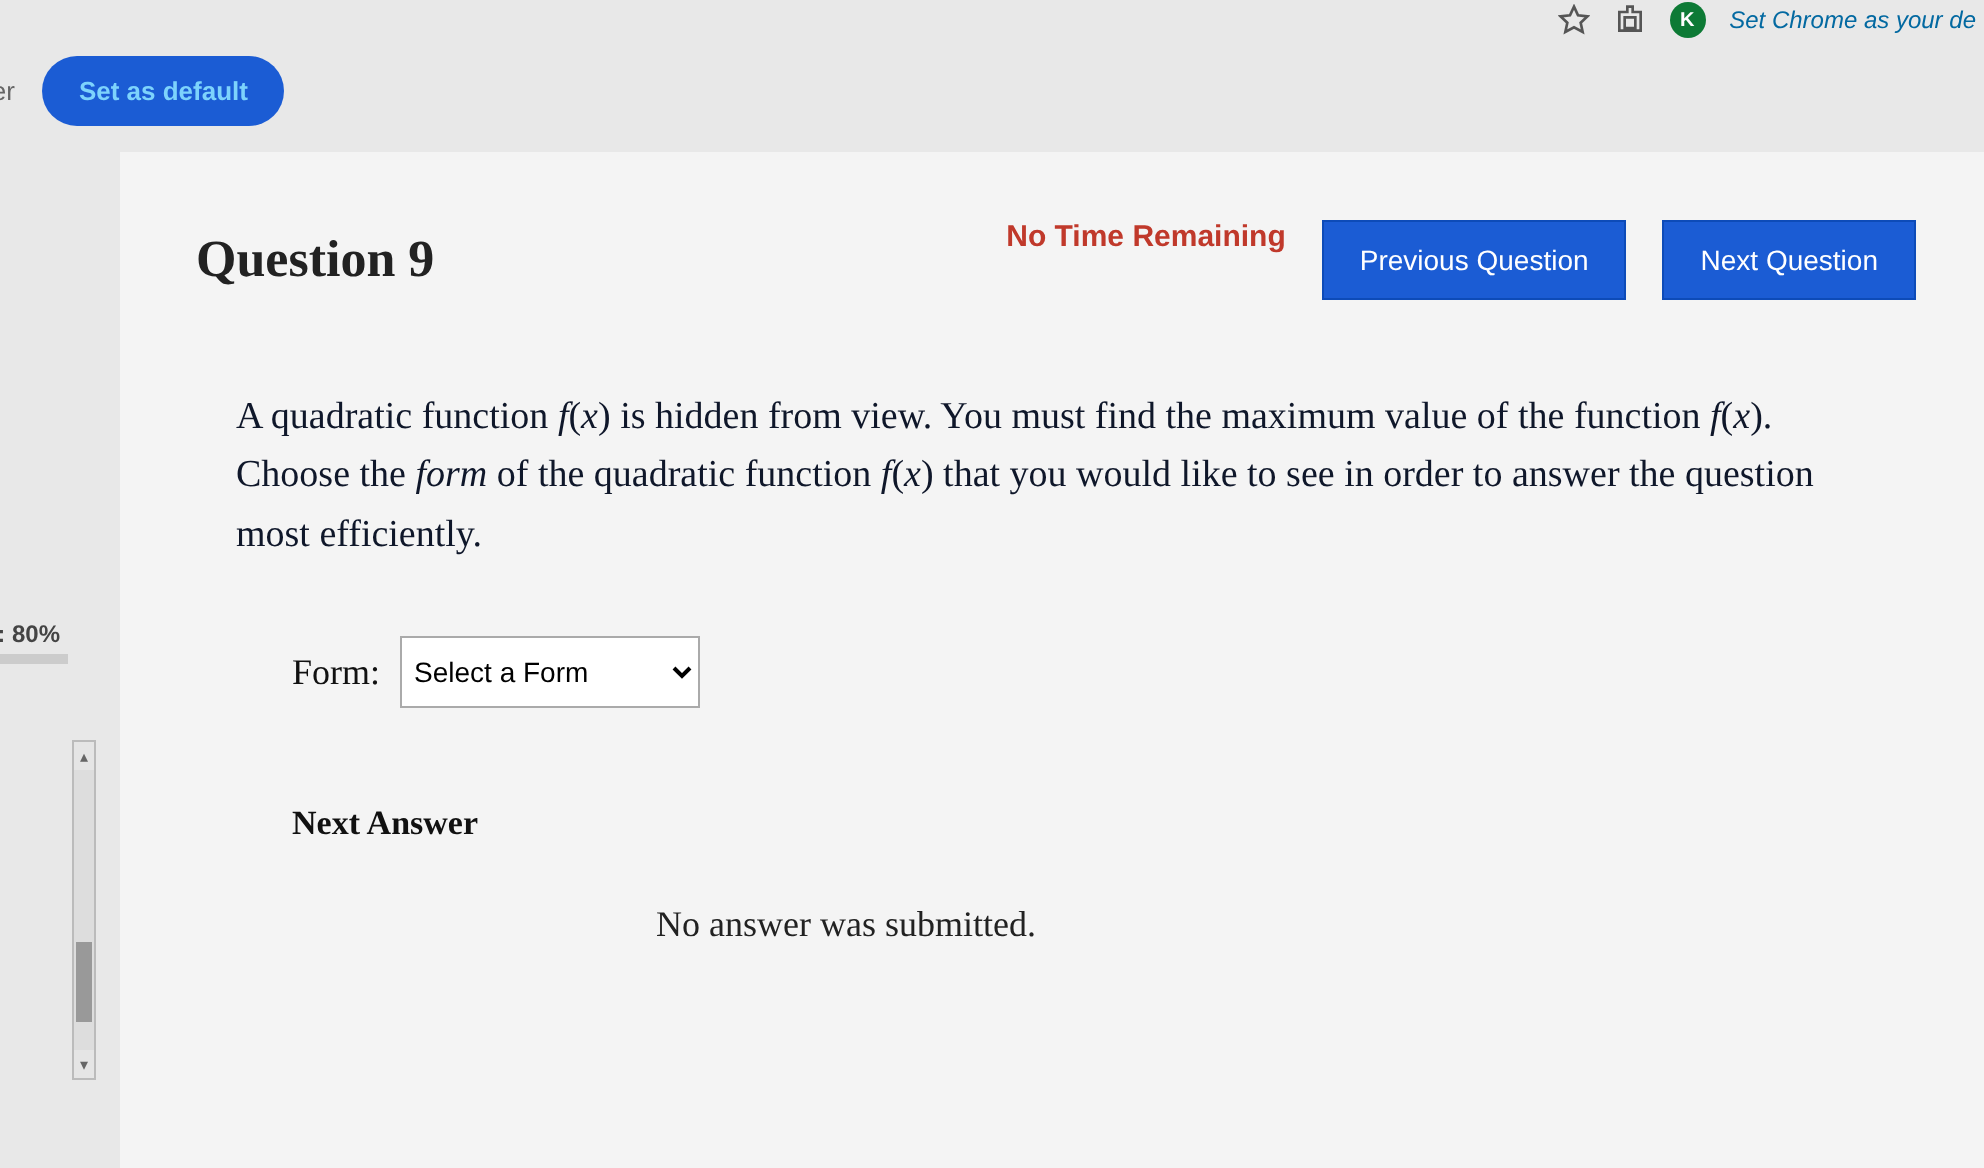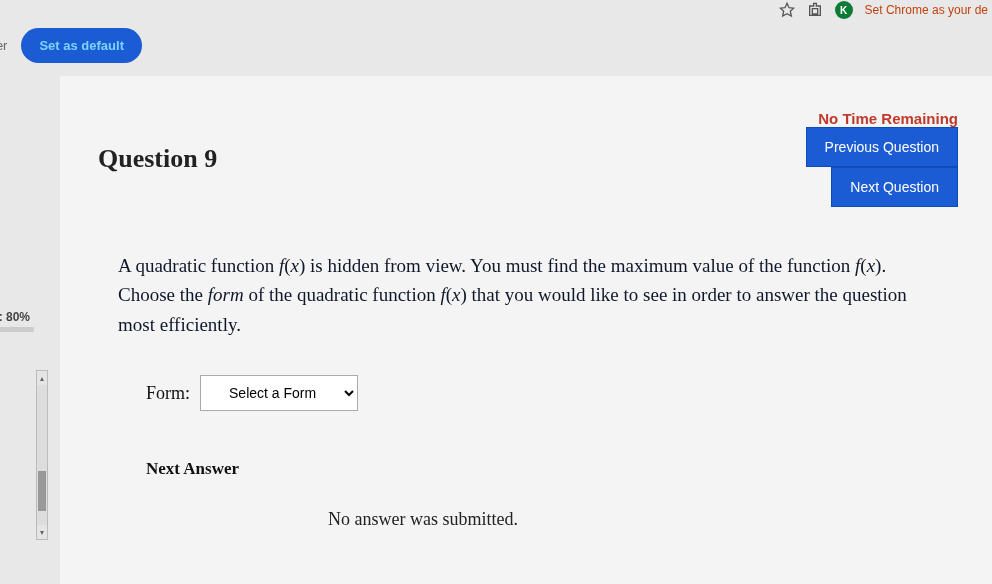--- a/index.html
+++ b/index.html
@@ -37,21 +37,22 @@
       background: #0d7a35;
       color: #fff;
       display: flex;
       align-items: center;
       justify-content: center;
       font-size: 10px;
       font-weight: bold;
     }
     .chrome-text {
       font-size: 12px;
-      color: #c2410c;
+      color: #0369a1;
+      font-style: italic;
     }
     .notif-bar {
       position: absolute;
       top: 28px;
       left: -20px;
       display: flex;
       align-items: center;
       gap: 14px;
       font-family: -apple-system, BlinkMacSystemFont, Arial, sans-serif;
     }
@@ -85,22 +86,22 @@
       margin-bottom: 44px;
     }
     .q-title {
       font-family: Georgia, serif;
       font-size: 26px;
       font-weight: bold;
       color: #222;
     }
     .q-right {
       display: flex;
-      align-items: flex-end;
-      flex-direction: column;
+      align-items: flex-start;
+      gap: 18px;
     }
     .no-time {
       color: #c0392b;
       font-weight: bold;
       font-size: 15px;
       font-family: Arial, sans-serif;
     }
     .nav-btn {
       background: #1b5cd4;
       color: #fff;
@@ -130,21 +131,21 @@
       margin-bottom: 48px;
     }
     .form-label {
       font-family: Georgia, serif;
       font-size: 18px;
       color: #111;
     }
     .form-select {
       font-family: Arial, sans-serif;
       font-size: 14px;
-      padding: 8px 24px;
+      padding: 8px 2px;
       border: 1px solid #aaa;
       background: #fff;
       min-width: 150px;
     }
     .ans-label {
       font-family: Georgia, serif;
       font-size: 17px;
       font-weight: bold;
       color: #111;
       margin-left: 28px;

